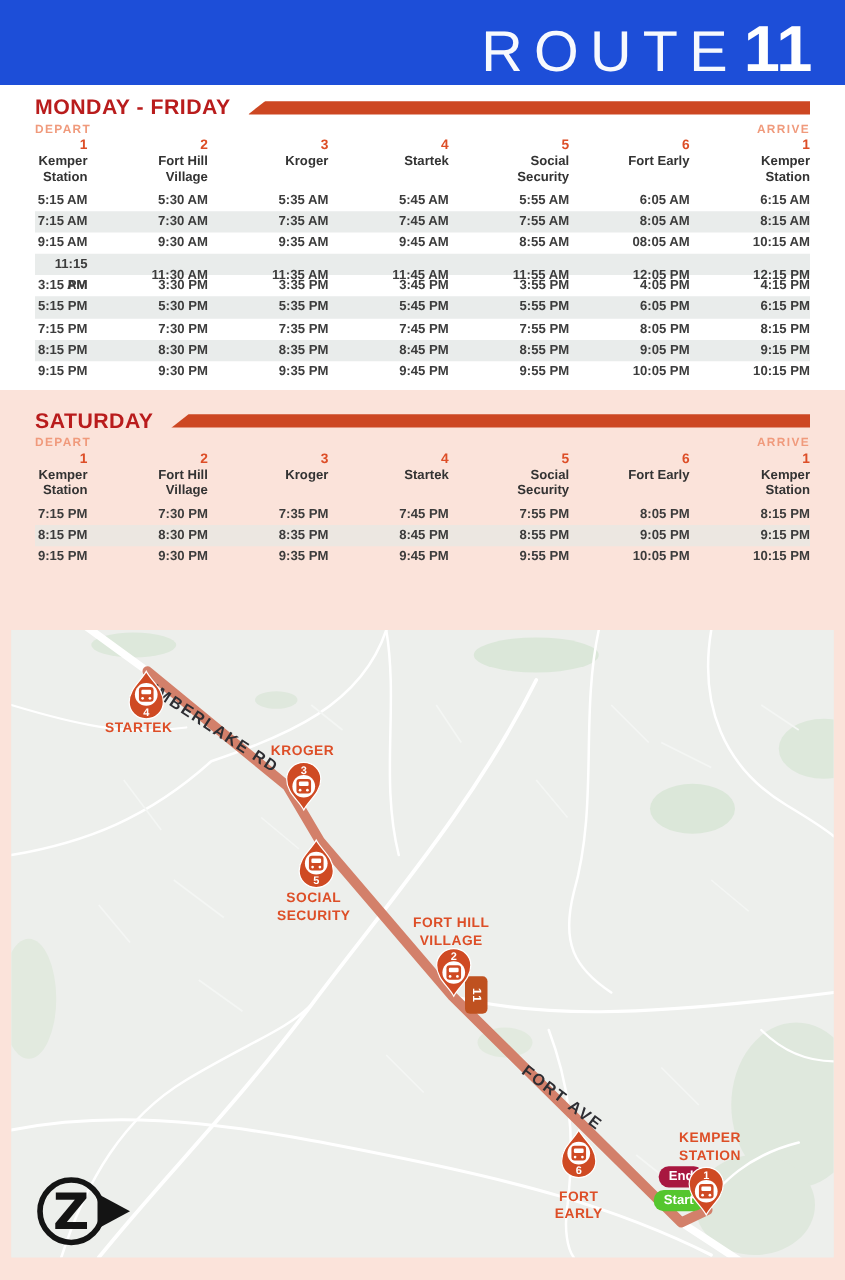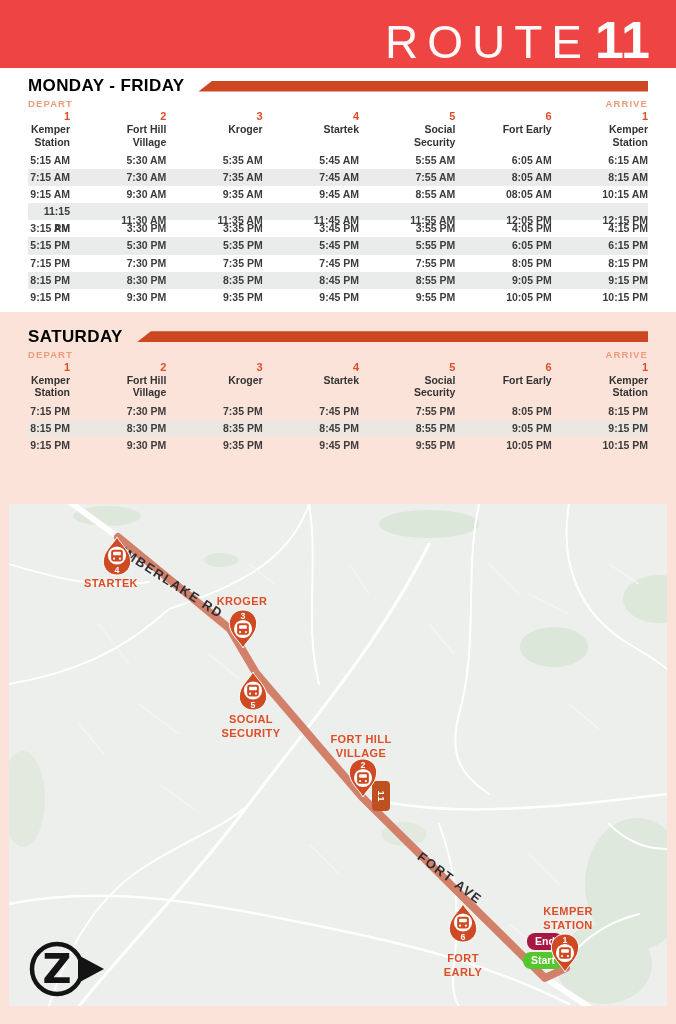--- a/index.html
+++ b/index.html
@@ -1,27 +1,27 @@
 <!DOCTYPE html>
 <html><head>
 <meta charset="utf-8">
 <style>
   html,body{margin:0;padding:0;background:#fff;}
   .page{width:676px;height:1024px;overflow:hidden;display:flex;flex-direction:column;
         font-family:"Liberation Sans","DejaVu Sans",sans-serif;background:#fff;position:relative;}
 
   
-  .band{height:68px;background:#ef4444;display:flex;align-items:baseline;justify-content:flex-end;
+  .band{height:68px;background:#1d4ed8;display:flex;align-items:baseline;justify-content:flex-end;
         padding:14px 26px 0 0;box-sizing:border-box;flex:none;}
   .route-word{font-size:46px;color:#fff;font-weight:300;letter-spacing:9px;line-height:1;opacity:.97;}
   .route-num{font-size:52px;color:#fff;font-weight:bold;line-height:1;margin-left:4px;}
 
   
   .sec-head{display:flex;align-items:center;margin:9px 28px 0;height:18px;flex:none;}
-  .sec-title{font-size:17px;font-weight:bold;color:#000000;letter-spacing:.4px;white-space:nowrap;}
+  .sec-title{font-size:17px;font-weight:bold;color:#b91c1c;letter-spacing:.4px;white-space:nowrap;}
   .sec-bar{flex:1;height:11px;background:#cd4722;margin-left:14px;
            clip-path:polygon(14px 0,100% 0,100% 100%,0 100%);}
 
   
   .tbl{margin:3px 28px 0;width:620px;flex:none;}
   .cols{display:grid;grid-template-columns:42px repeat(6,1fr);}
   .cols > div{text-align:right;}
   .hd-da{height:12px;}
   .depart{text-align:right;}
   .depart,.arrive{font-size:9.5px;font-weight:bold;letter-spacing:1.1px;color:#f09a7c;}

